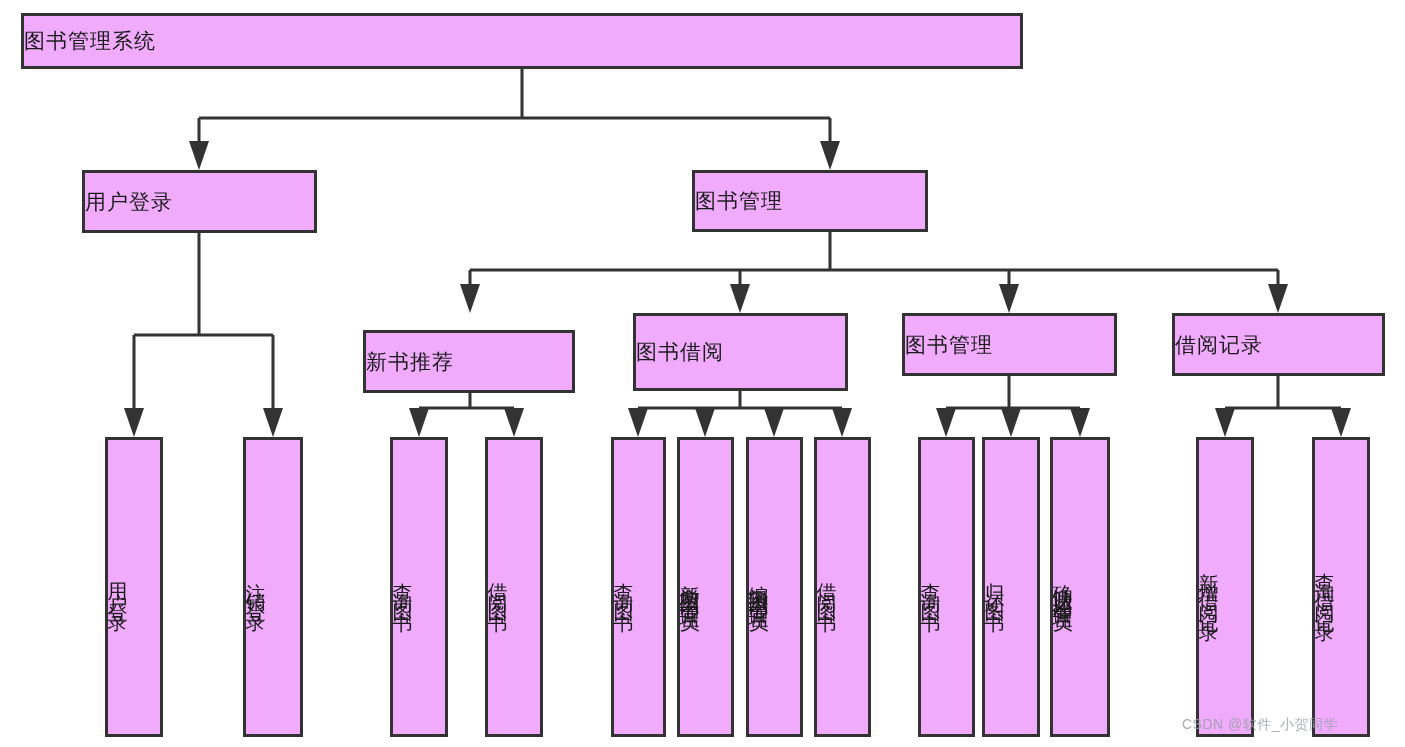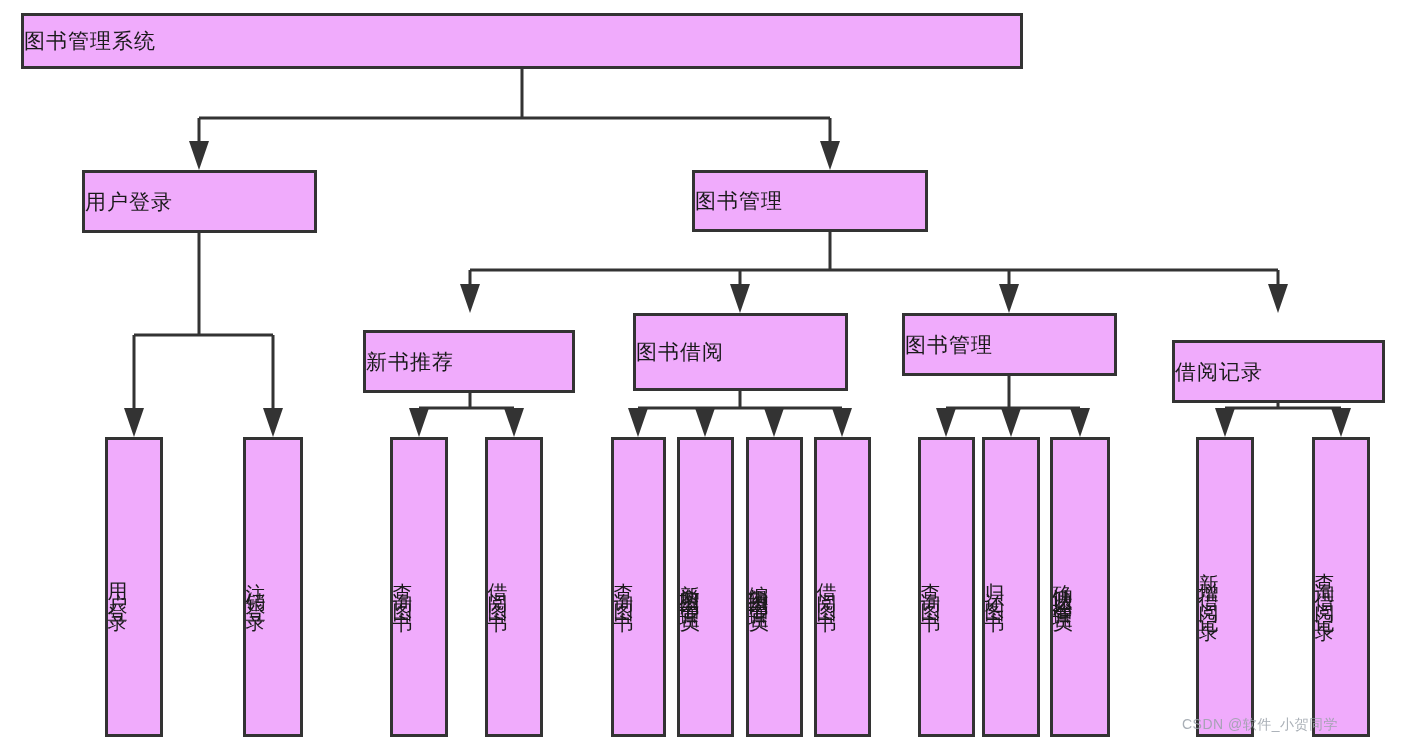--- a/index.html
+++ b/index.html
@@ -131,21 +131,21 @@
 
   <div class="node h" style="left:363px; top:330px; width:212px; height:63px;">
     <span>新书推荐</span>
   </div>
   <div class="node h" style="left:633px; top:313px; width:215px; height:78px;">
     <span>图书借阅</span>
   </div>
   <div class="node h" style="left:902px; top:313px; width:215px; height:63px;">
     <span>图书管理</span>
   </div>
-  <div class="node h" style="left:1172px; top:313px; width:213px; height:63px;margin-top:27px;">
+  <div class="node h" style="left:1172px; top:313px; width:213px; height:63px;">
     <span>借阅记录</span>
   </div>
 
   <div class="node v" style="left:105px; top:437px; width:58px; height:300px;">
     <span>用户登录</span>
   </div>
   <div class="node v" style="left:243px; top:437px; width:60px; height:300px;">
     <span>注销登录</span>
   </div>
 

